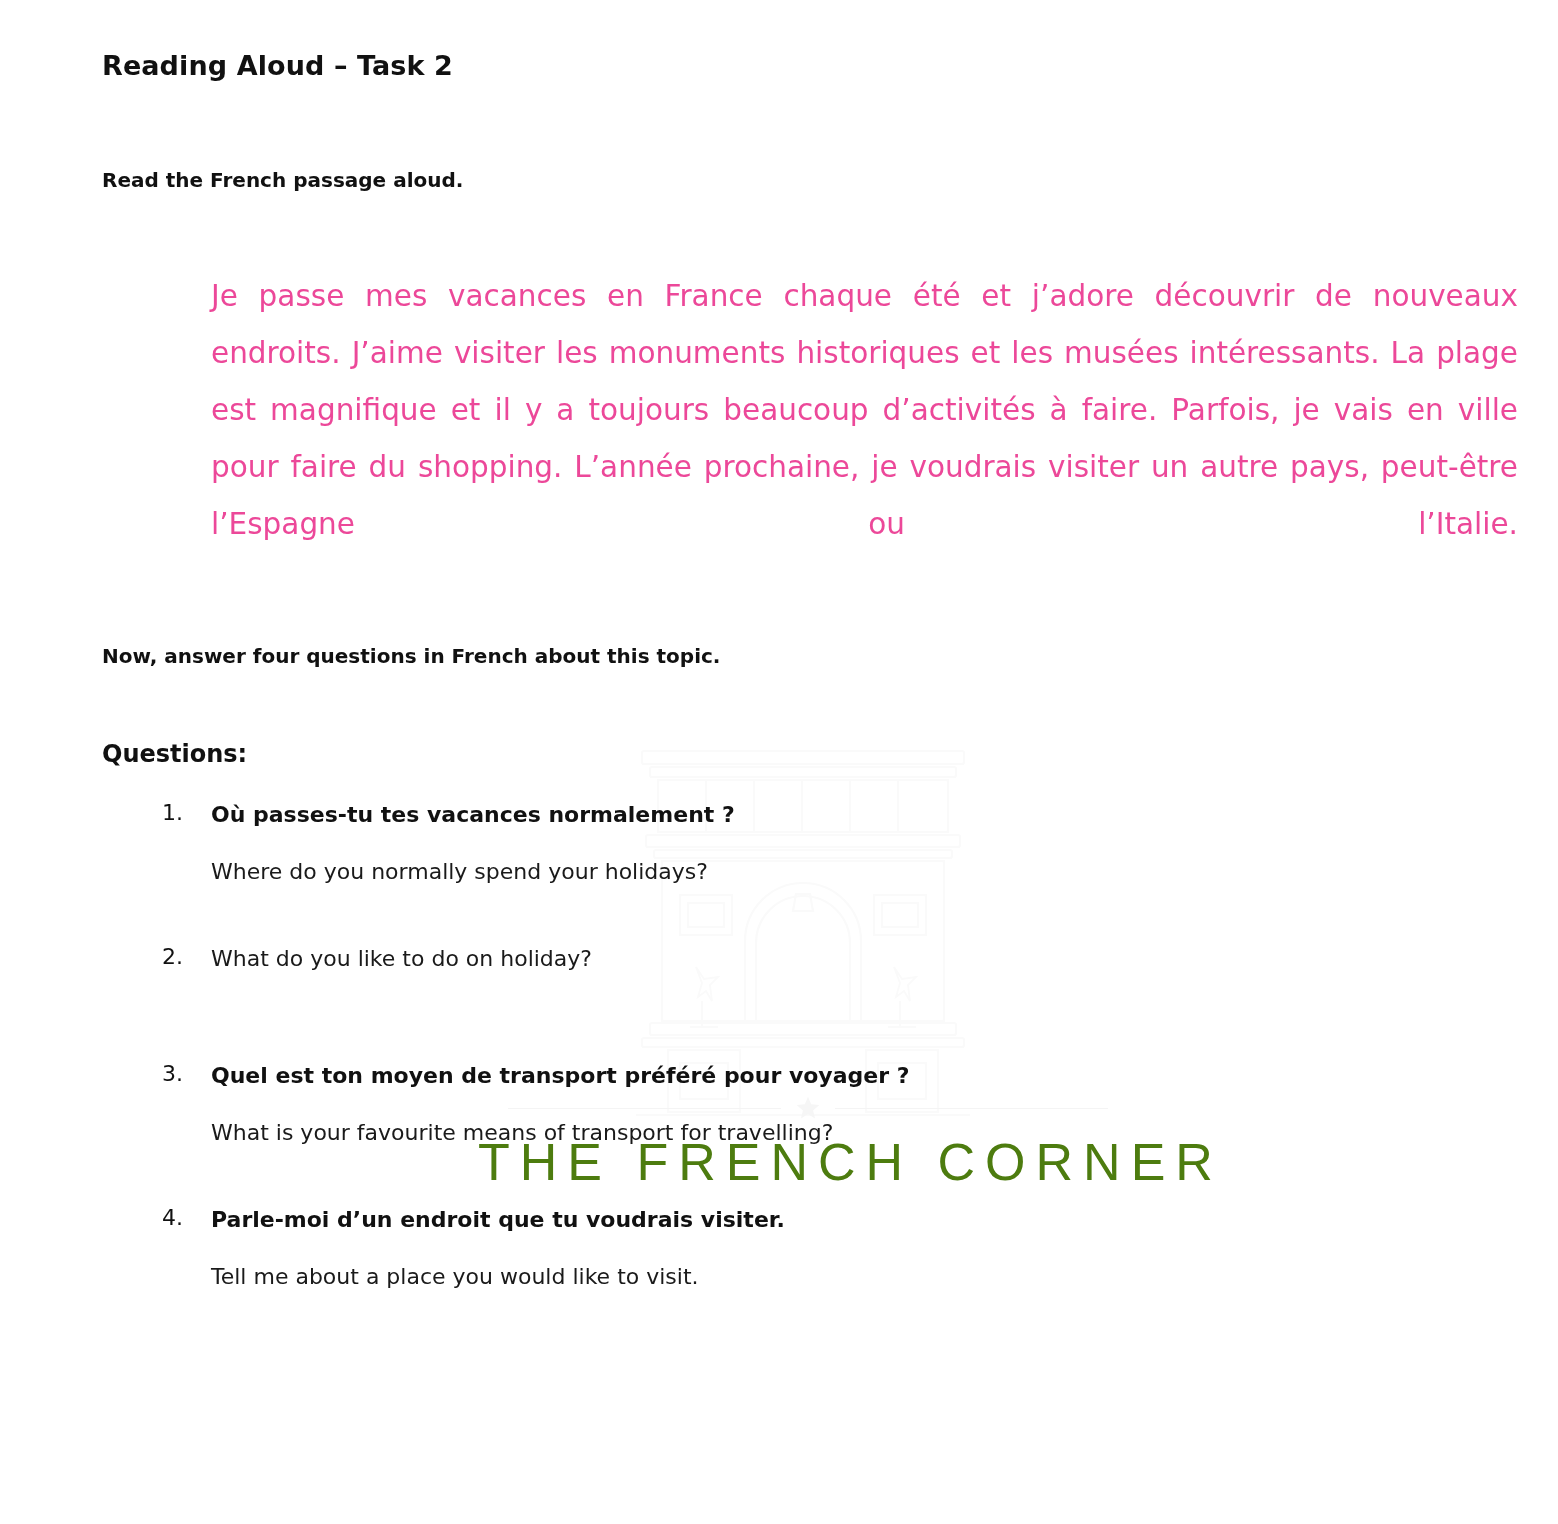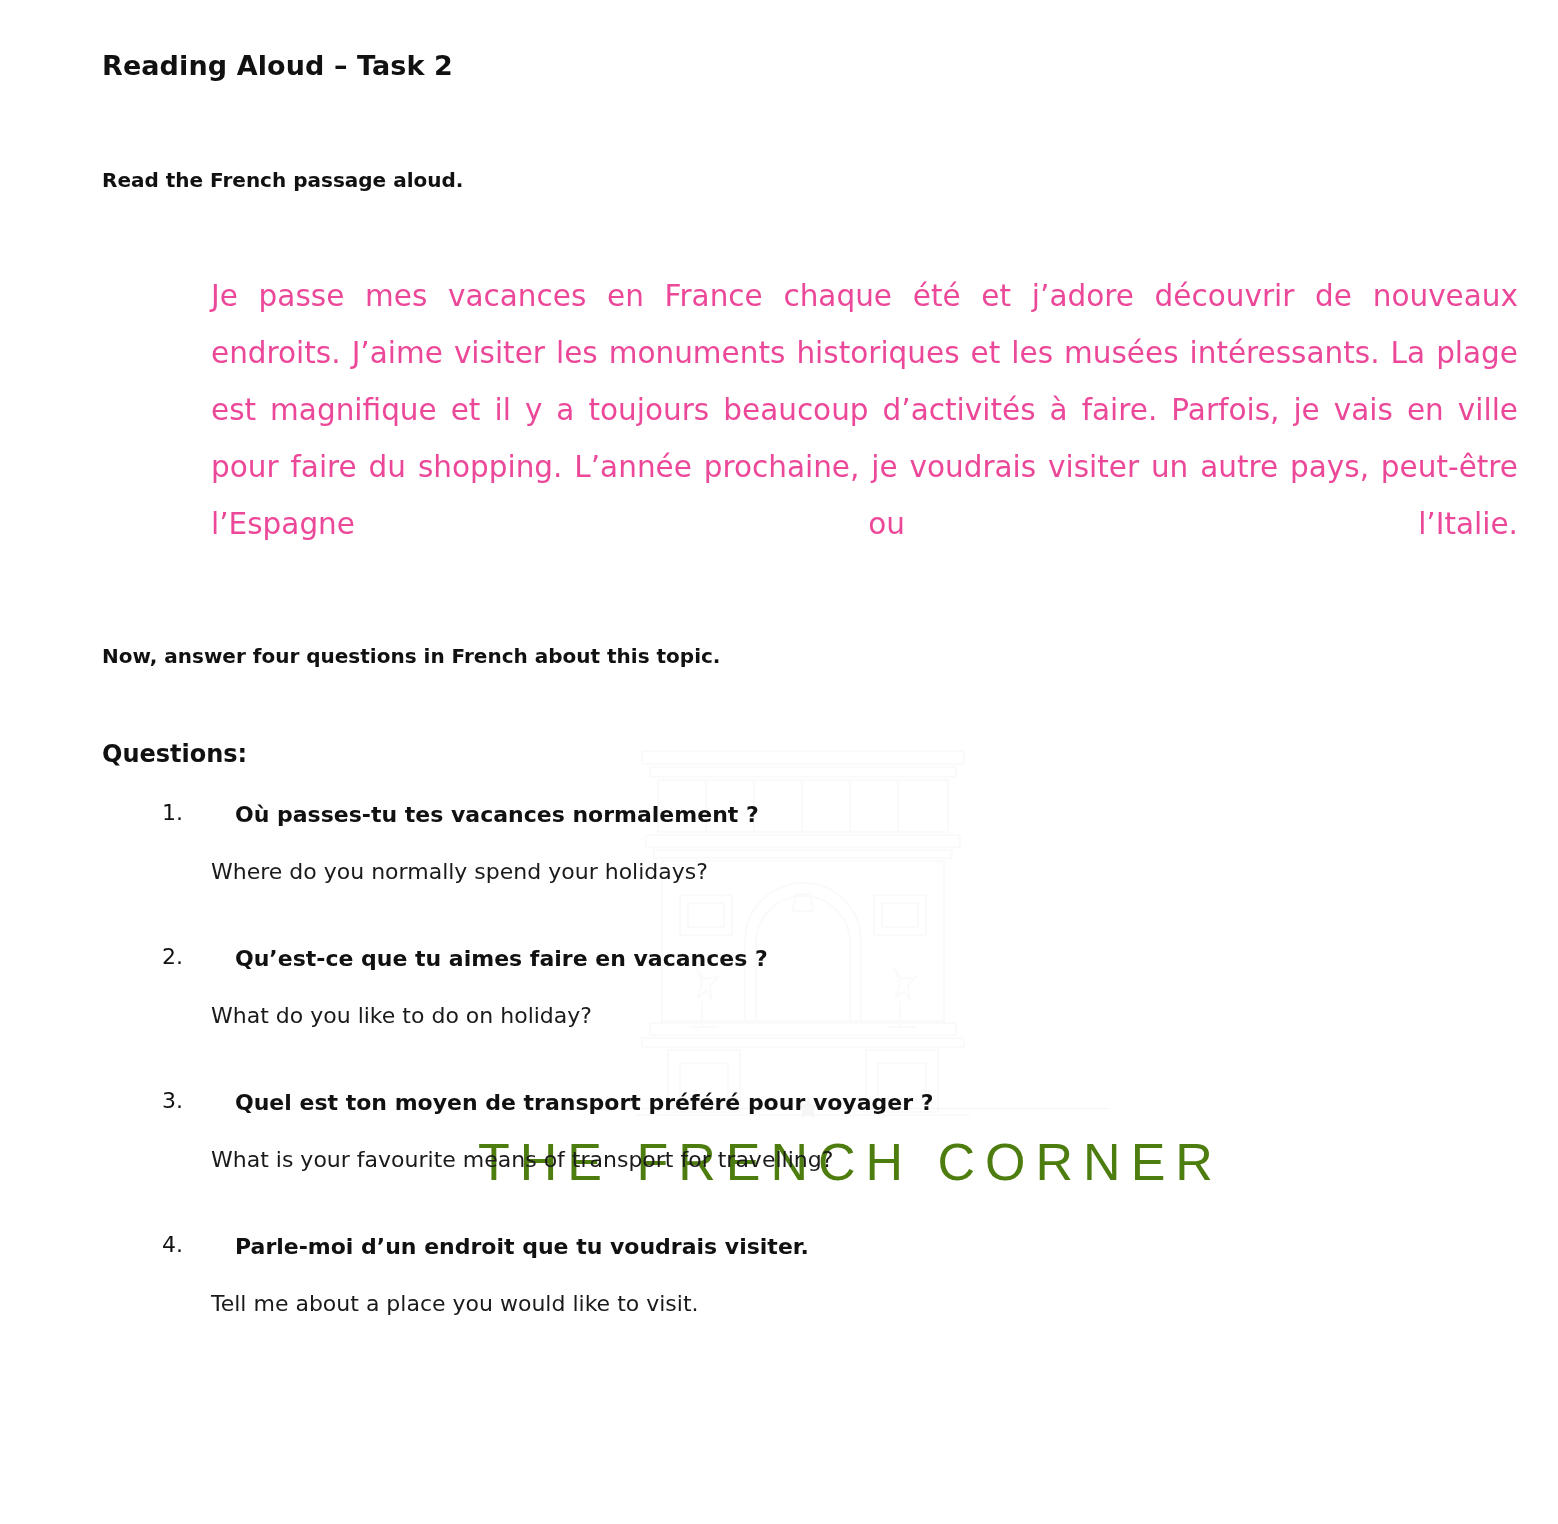--- a/index.html
+++ b/index.html
@@ -155,21 +155,20 @@
     font-size: 22px;
     font-weight: 400;
     color: #111111;
   }
   .question-fr {
     display: block;
     font-size: 22px;
     font-weight: bold;
     line-height: 30px;
     color: #111111;
-    margin-left: 24px;
   }
   .question-en {
     display: block;
     margin-top: 27px;
     font-size: 22px;
     font-weight: 400;
     line-height: 30px;
     color: #1a1a1a;
   }
 </style>
@@ -251,21 +250,20 @@
   <p id="questions-heading">Questions:</p>
 
   <ol id="questions-list">
     <li class="question-item">
       <span class="question-number">1.</span>
       <span class="question-fr">Où passes-tu tes vacances normalement ?</span>
       <span class="question-en">Where do you normally spend your holidays?</span>
     </li>
     <li class="question-item">
       <span class="question-number">2.</span>
-      <span class="question-fr">Qu’est-ce que tu aimes faire en vacances ?</span>
       <span class="question-en">What do you like to do on holiday?</span>
     </li>
     <li class="question-item">
       <span class="question-number">3.</span>
       <span class="question-fr">Quel est ton moyen de transport préféré pour voyager ?</span>
       <span class="question-en">What is your favourite means of transport for travelling?</span>
     </li>
     <li class="question-item">
       <span class="question-number">4.</span>
       <span class="question-fr">Parle-moi d’un endroit que tu voudrais visiter.</span>

